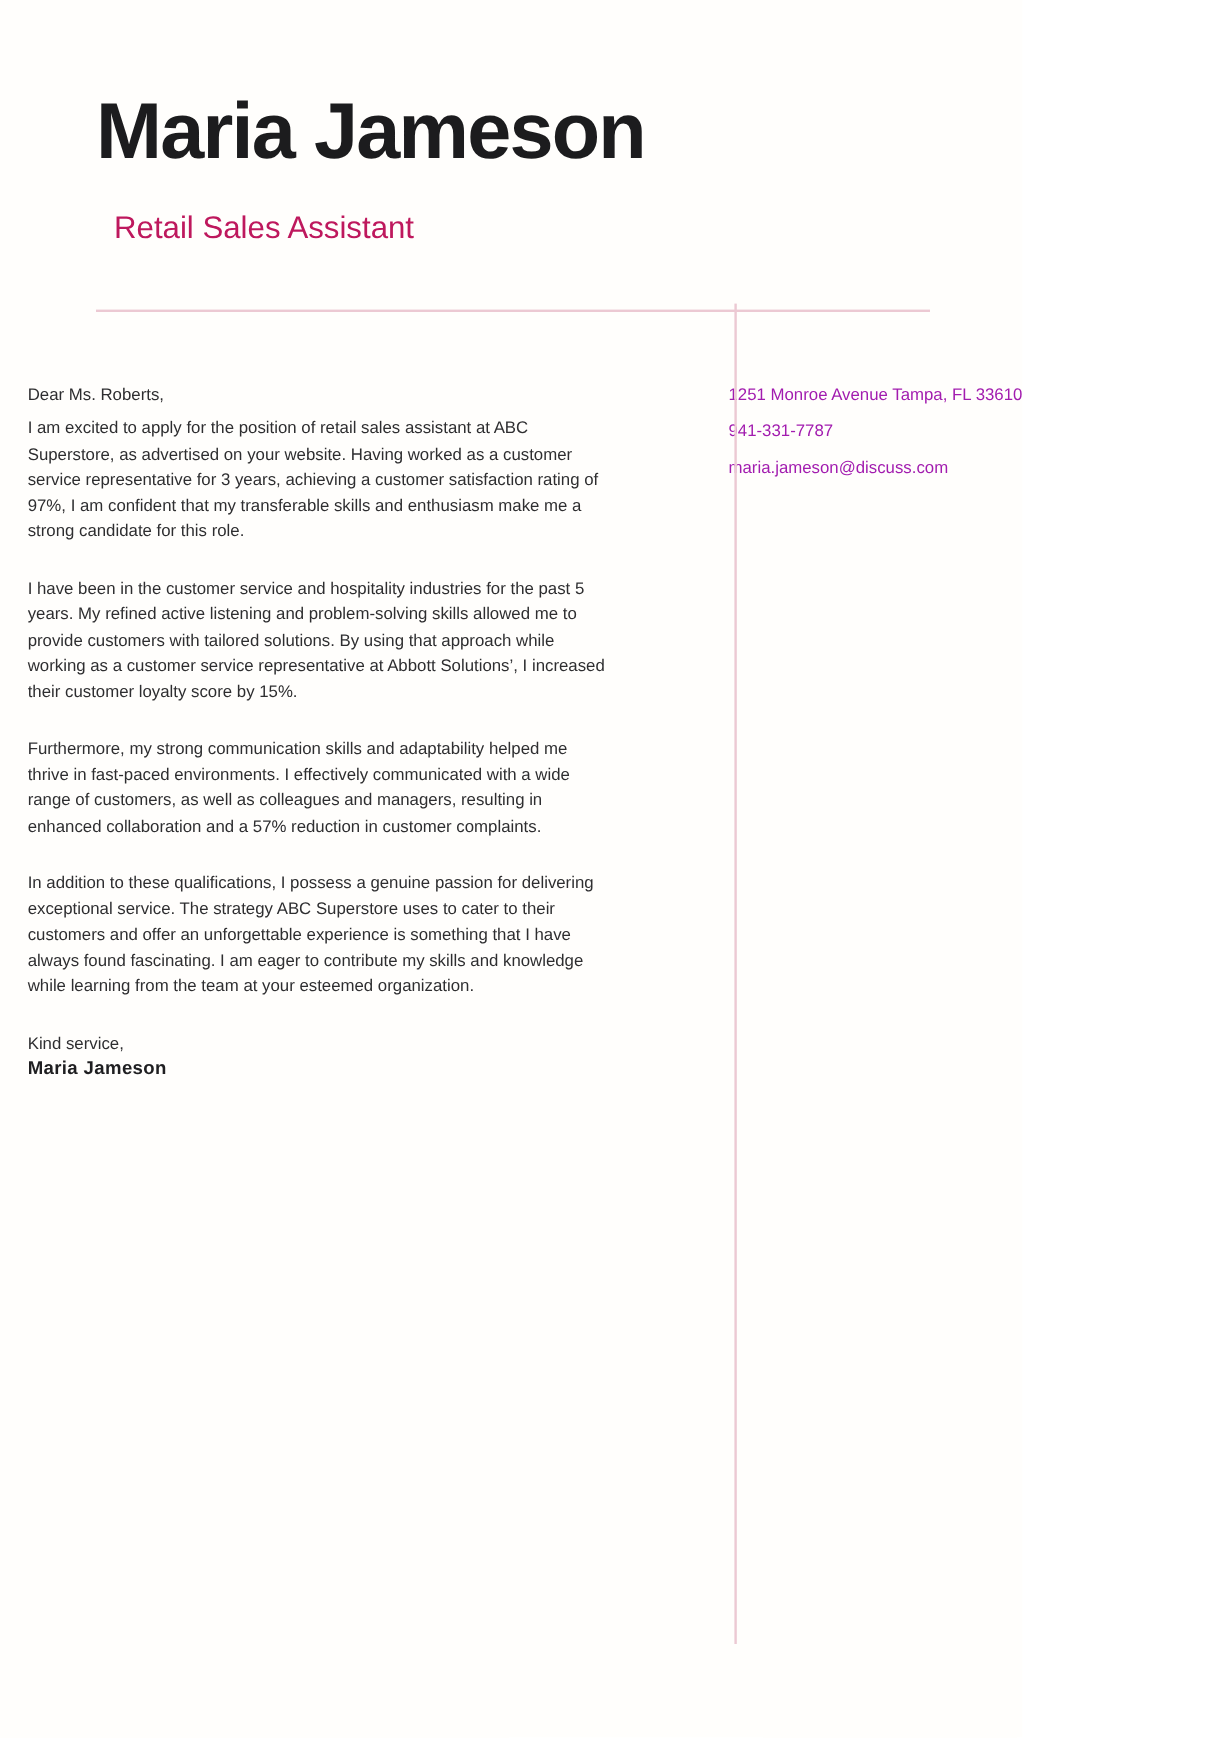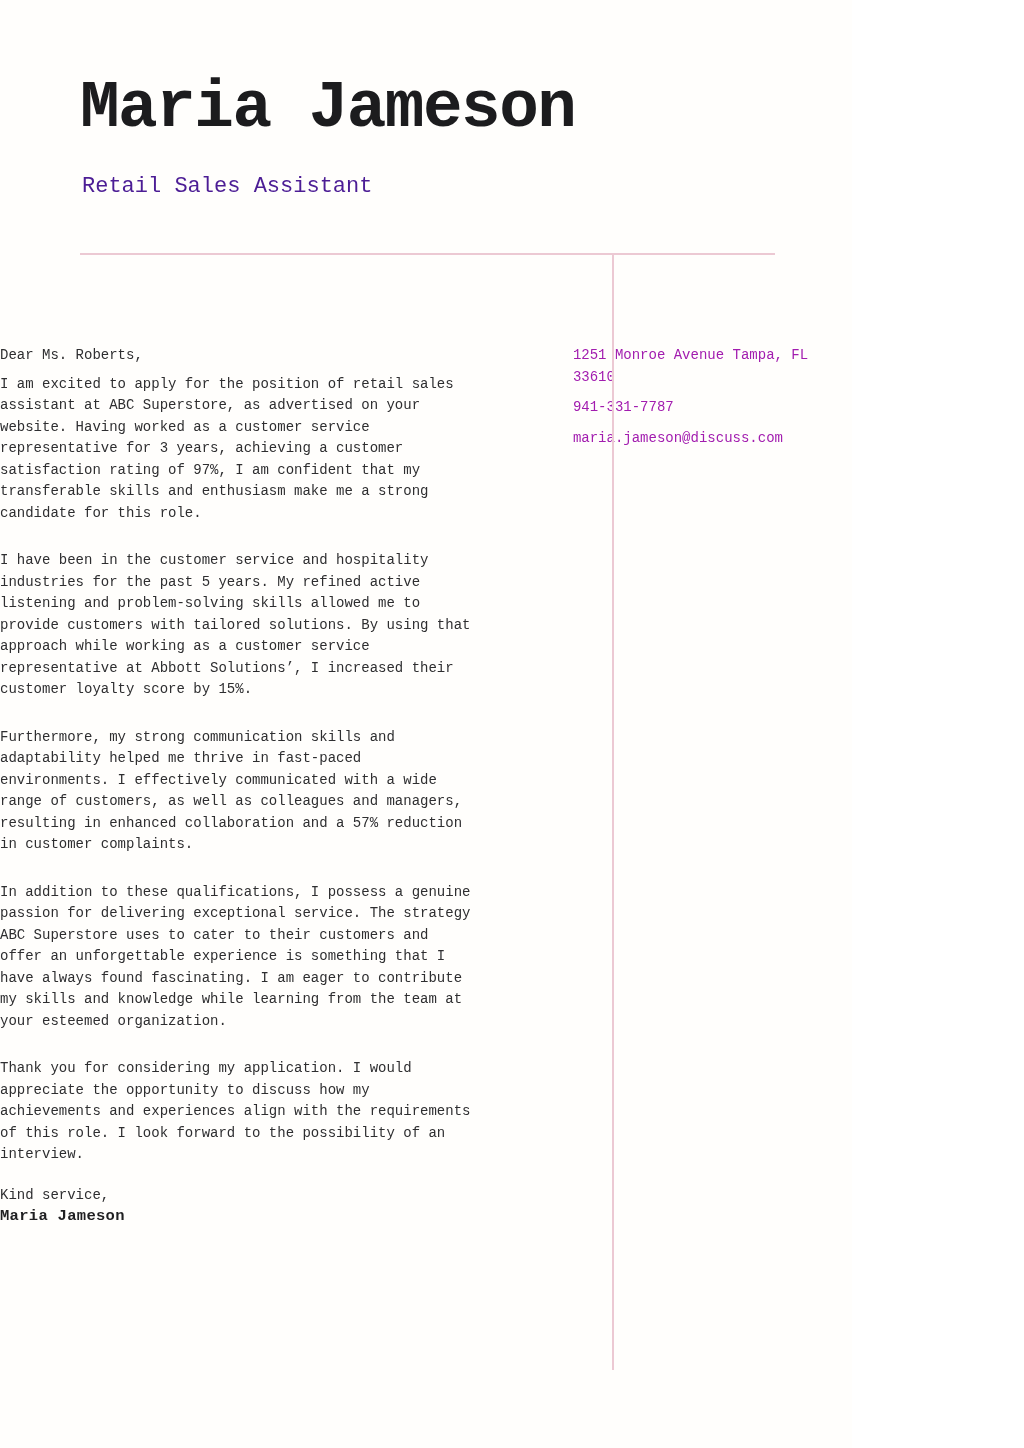--- a/index.html
+++ b/index.html
@@ -5,61 +5,62 @@
   html, body {
     margin: 0;
     padding: 0;
     background: #ffffff;
   }
   .page {
     position: relative;
     width: 852px;
     height: 1448px;
     background: #fffefc;
-    font-family: Liberation Mono, monospace;
+    font-family: Liberation Sans, sans-serif;
     color: #2e2e30;
     overflow: hidden;
     box-sizing: border-box;
   }
   .header {
     padding: 76px 77px 0 80px;
   }
   .name {
     margin: 0;
     font-size: 66px;
     line-height: 1.0;
     font-weight: 700;
     letter-spacing: -1.5px;
     color: #1c1c1e;
   }
   .job-title {
-    margin: 33px 0 0 2px;
-    font-size: 22px;
+    margin: 33px 0 0 15px;
+    font-size: 26px;
     line-height: 1.1;
     font-weight: 400;
-    color: #4c1d95;
+    color: #be185d;
   }
   .h-divider {
     margin: 54px 0 0 0;
     border: none;
     border-top: 2px solid #ecc9d3;
     height: 0;
   }
   .v-divider {
     position: absolute;
     left: 612px;
     top: 253px;
     width: 2px;
     height: 1117px;
     background: #ecc9d3;
   }
   .columns {
     display: flex;
-    margin-top: 90px;
+    margin-top: 58px;
     box-sizing: border-box;
+    justify-content: flex-end;
   }
   .left-col {
     width: 482px;
     font-size: 14px;
     line-height: 21.5px;
     color: #2e2e30;
   }
   .left-col p {
     margin: 0 0 26px 0;
   }
@@ -103,21 +104,20 @@
   <div class="v-divider"></div>
 
   <div class="columns">
 
     <div class="left-col">
       <p class="greeting">Dear Ms. Roberts,</p>
       <p>I am excited to apply for the position of retail sales assistant at ABC Superstore, as advertised on your website. Having worked as a customer service representative for 3 years, achieving a customer satisfaction rating of 97%, I am confident that my transferable skills and enthusiasm make me a strong candidate for this role.</p>
       <p>I have been in the customer service and hospitality industries for the past 5 years. My refined active listening and problem-solving skills allowed me to provide customers with tailored solutions. By using that approach while working as a customer service representative at Abbott Solutions’, I increased their customer loyalty score by 15%.</p>
       <p>Furthermore, my strong communication skills and adaptability helped me thrive in fast-paced environments. I effectively communicated with a wide range of customers, as well as colleagues and managers, resulting in enhanced collaboration and a 57% reduction in customer complaints.</p>
       <p>In addition to these qualifications, I possess a genuine passion for delivering exceptional service. The strategy ABC Superstore uses to cater to their customers and offer an unforgettable experience is something that I have always found fascinating. I am eager to contribute my skills and knowledge while learning from the team at your esteemed organization.</p>
-      <p class="final-paragraph">Thank you for considering my application. I would appreciate the opportunity to discuss how my achievements and experiences align with the requirements of this role. I look forward to the possibility of an interview.</p>
       <p class="closing">Kind service,</p>
       <p class="signature-name">Maria Jameson</p>
     </div>
 
     <div class="right-col">
       <div class="contact-line">1251 Monroe Avenue Tampa, FL 33610</div>
       <div class="contact-line">941-331-7787</div>
       <div class="contact-line">maria.jameson@discuss.com</div>
     </div>
 

